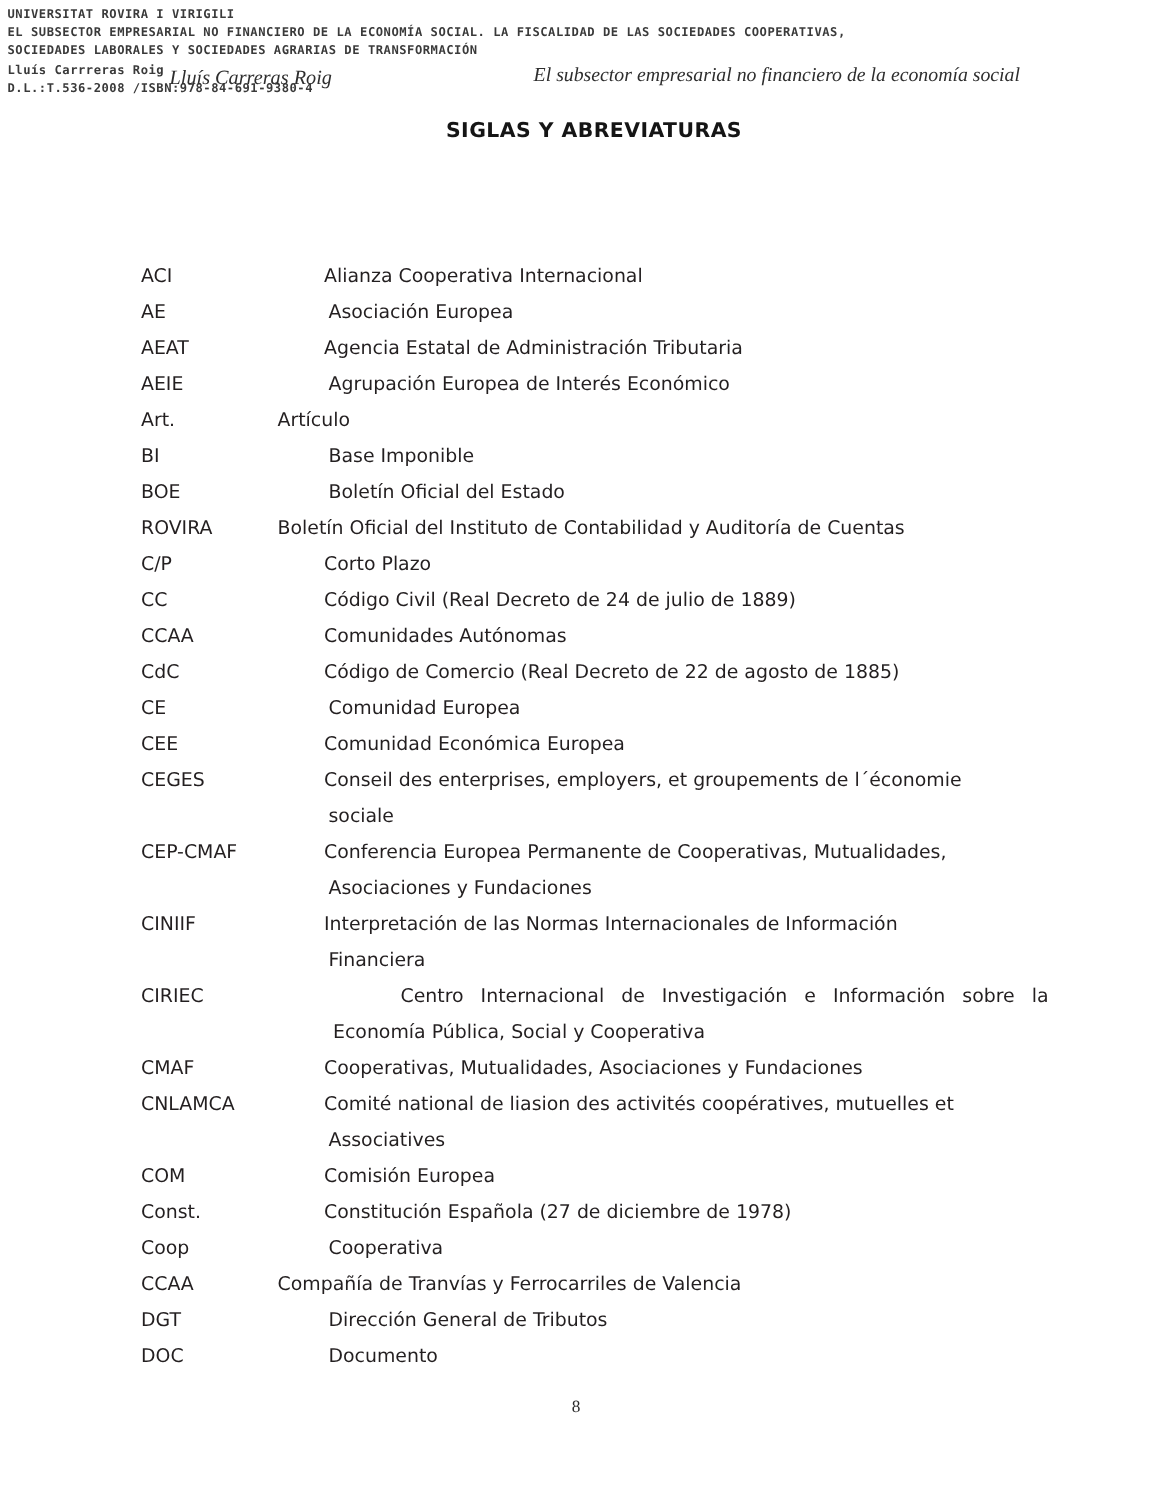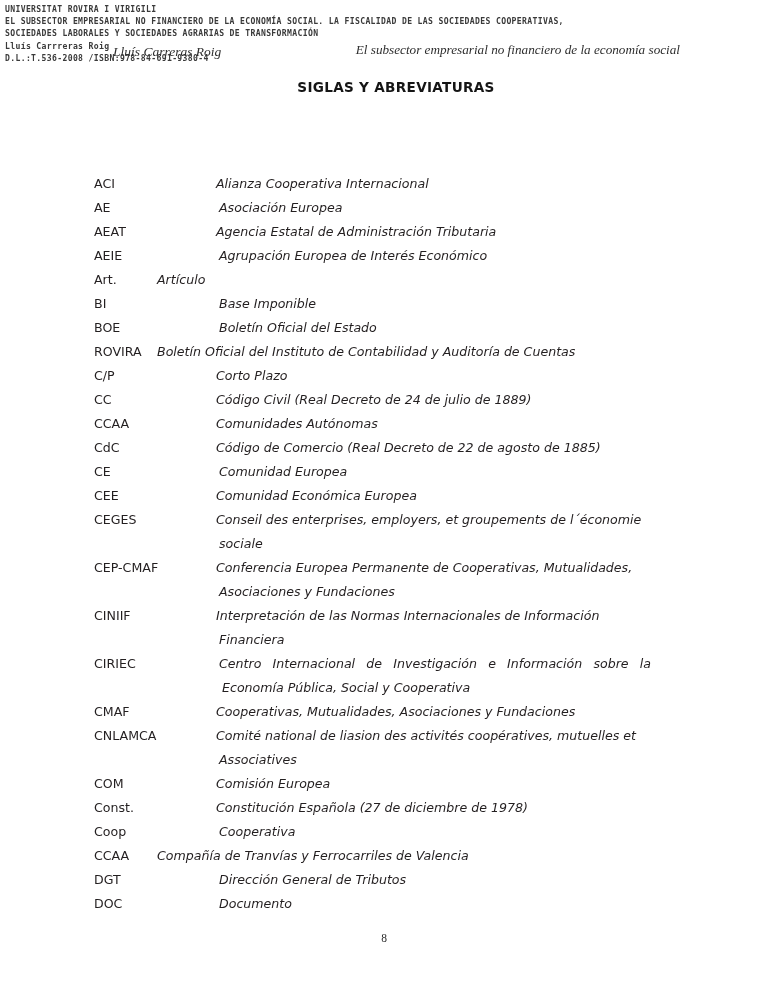--- a/index.html
+++ b/index.html
@@ -90,33 +90,34 @@
     line-height: 24px;
     color: #231f20;
     white-space: nowrap;
   }
   .abbrev-def {
     margin-left: 122px;
     font-size: 12.6px;
     line-height: 24px;
     color: #231f20;
   }
-  .abbrev-def .ln { display: block; white-space: nowrap; font-style: italic; }
+  .abbrev-def .ln { display: block; white-space: nowrap; }
   
   .abbrev-def .ln + .ln { padding-left: 3px; }
   
   .abbrev-def.nudge-1 { margin-left: 125px; }
-  .abbrev-def.nudge-2 { margin-left: 63px; }
+  .abbrev-def.nudge-2 { margin-left: 91px; }
   
   .abbrev-def.justified .ln:first-child {
     display: block;
     text-align: justify;
     text-align-last: justify;
     white-space: normal;
     width: 432px;
+    margin-left: 48px;
   }
 
   
   .folio {
     position: absolute;
     left: 0;
     top: 932px;
     width: 768px;
     text-align: center;
     font-family: "Liberation Serif", serif;

